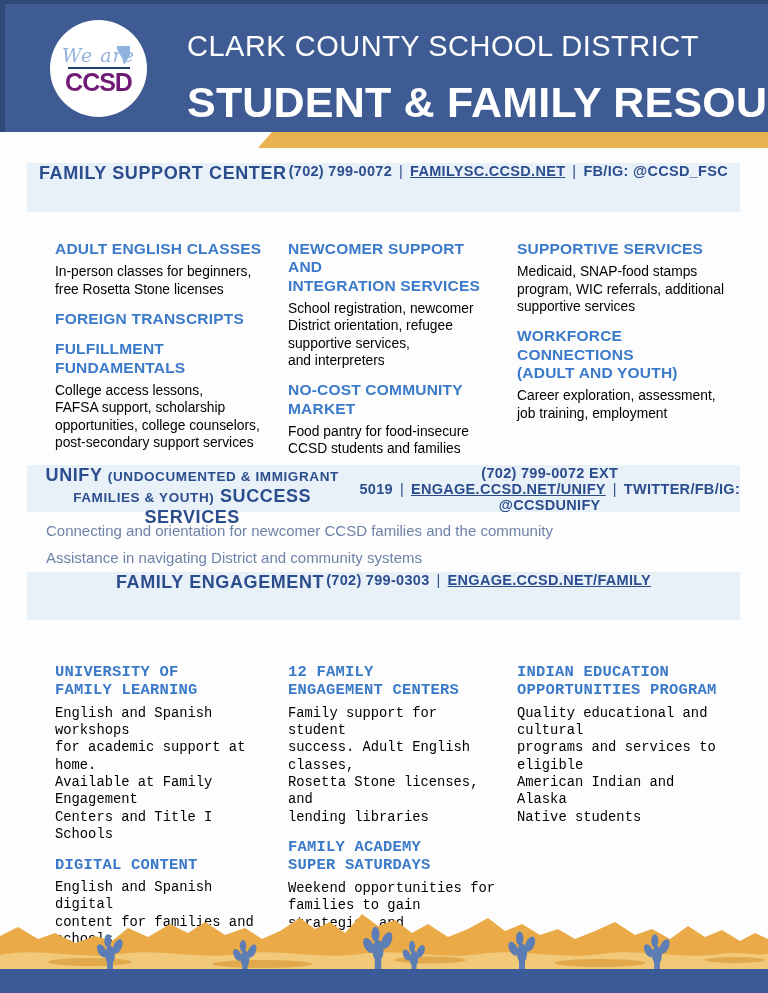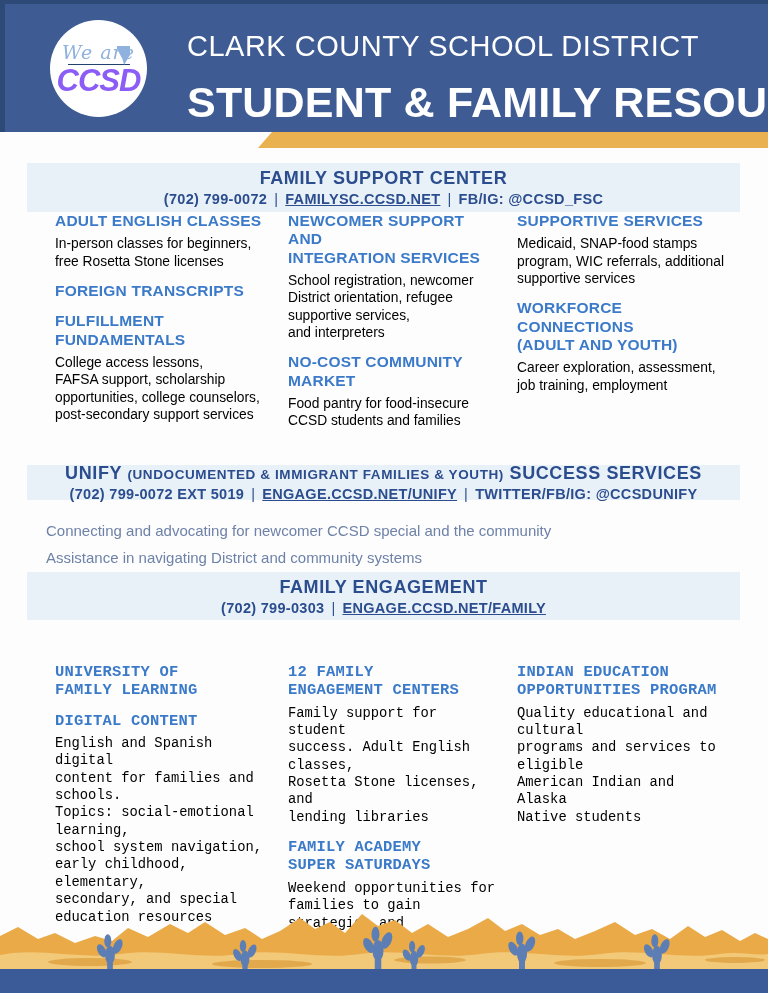--- a/index.html
+++ b/index.html
@@ -8,45 +8,45 @@
   .page { position:relative; width:768px; height:993px; background:#fdfdfd; overflow:hidden; margin:0 auto; }
 
   
   .header { position:absolute; left:0; top:0; width:768px; height:132px; background:#3e5c93; }
   .edge-top { position:absolute; left:0; top:0; width:768px; height:4px; background:#2d4976; }
   .edge-left { position:absolute; left:0; top:0; width:5px; height:132px; background:#2d4976; }
   .logo { position:absolute; left:50px; top:20px; width:97px; height:97px; background:#ffffff; border-radius:50%;
           display:flex; flex-direction:column; align-items:center; justify-content:center; }
   .logo-script { font-family:"DejaVu Serif", serif; font-style:italic; font-size:19px; color:#8fb1dd; letter-spacing:1px; margin-top:2px; }
   .logo-rule { width:62px; height:1.5px; background:#24406e; margin:1px 0 0 0; }
-  .logo-acronym { font-size:31px; font-weight:800; color:#8b5cf6; letter-spacing:-1px; line-height:1.05;font-style:italic; }
+  .logo-acronym { font-size:25px; font-weight:800; color:#701a75; letter-spacing:-1px; line-height:1.05; }
   .nevada { position:absolute; right:17px; top:26px; }
   .titles { position:absolute; left:187px; top:30px; width:578px; color:#ffffff; }
   .title-1 { font-size:29px; font-weight:400; letter-spacing:0.5px; line-height:1.15; white-space:nowrap; }
   .title-2 { font-size:43px; font-weight:700; letter-spacing:0.2px; line-height:1.15; margin-top:15px; white-space:nowrap; }
 
   
   .gold-ribbon { position:absolute; left:258px; top:132px; width:510px; height:16px; background:#eab151;
                  clip-path:polygon(14px 0, 100% 0, 100% 100%, 0 100%); }
 
   
   .band { position:absolute; left:27px; width:713px; background:#e9f1f8; text-align:center;
-          display:flex; flex-direction:column; justify-content:center; gap:2px; }
+          display:flex; justify-content:center; gap:2px; }
   .band-title { color:#2b4d8e; font-weight:700; font-size:18px; letter-spacing:0.6px; }
   .band-title .paren { font-size:13.5px; }
   .band-contact { color:#2b4d8e; font-weight:700; font-size:14.5px; letter-spacing:0.3px; }
   .band-contact .sep { margin:0 7px; color:#2b4d8e; font-weight:400; }
   .band-link { text-decoration:underline; cursor:pointer; }
   .band-fsc { top:163px; height:49px; }
-  .band-unify { top:465px; height:35px; }
+  .band-unify { top:465px; height:47px; }
   .band-fe { top:572px; height:48px; }
 
   
   .cols { position:absolute; left:55px; right:26px; display:grid; grid-template-columns:233px 229px 1fr; }
-  .cols-1 { top:212px; }
+  .cols-1 { top:240px; }
   .cols-2 { top:663px;font-family:Liberation Mono, monospace; }
   .col { padding-right:16px; }
   .item { margin-bottom:12px; }
   .item-heading { color:#3b7ac9; font-weight:700; font-size:15.5px; line-height:1.18; letter-spacing:0.2px;
                   margin-bottom:5px; white-space:pre-line; }
   .item-body { color:#000000; font-size:13.8px; line-height:1.26; white-space:pre-line; }
 
   
   .unify-lines { position:absolute; left:46px; top:522px; width:660px; }
   .unify-line { color:#6e82a8; font-size:15px; line-height:18px; margin-bottom:9px; }
@@ -139,37 +139,41 @@
       <span>UNIFY</span>
       <span class="paren">(UNDOCUMENTED &amp; IMMIGRANT FAMILIES &amp; YOUTH)</span>
       <span>SUCCESS SERVICES</span>
     </div>
     <div class="band-contact">
       <span>(702) 799-0072 EXT 5019</span><span class="sep">|</span><span class="band-link">ENGAGE.CCSD.NET/UNIFY</span><span class="sep">|</span><span>TWITTER/FB/IG: @CCSDUNIFY</span>
     </div>
   </div>
 
   <div class="unify-lines">
-    <div class="unify-line">Connecting and advocating for newcomer CCSD special and the community</div>
+    <div class="unify-line">Connecting and orientation for newcomer CCSD families and the community</div>
     <div class="unify-line">Assistance in navigating District and community systems</div>
     <div class="unify-line">Developing and sharing resources and supports</div>
   </div>
 
   <div class="band band-fe">
     <div class="band-title">FAMILY ENGAGEMENT</div>
     <div class="band-contact">
       <span>(702) 799-0303</span><span class="sep">|</span><span class="band-link">ENGAGE.CCSD.NET/FAMILY</span>
     </div>
   </div>
 
   <div class="cols cols-2">
     <div class="col">
       <div class="item">
         <div class="item-heading">UNIVERSITY OF
 FAMILY LEARNING</div>
+        <div class="item-body">English and Spanish workshops
+for academic support at home.
+Available at Family Engagement
+Centers and Title I Schools</div>
       </div>
       <div class="item">
         <div class="item-heading">DIGITAL CONTENT</div>
         <div class="item-body">English and Spanish digital
 content for families and schools.
 Topics: social-emotional learning,
 school system navigation,
 early childhood, elementary,
 secondary, and special
 education resources</div>

